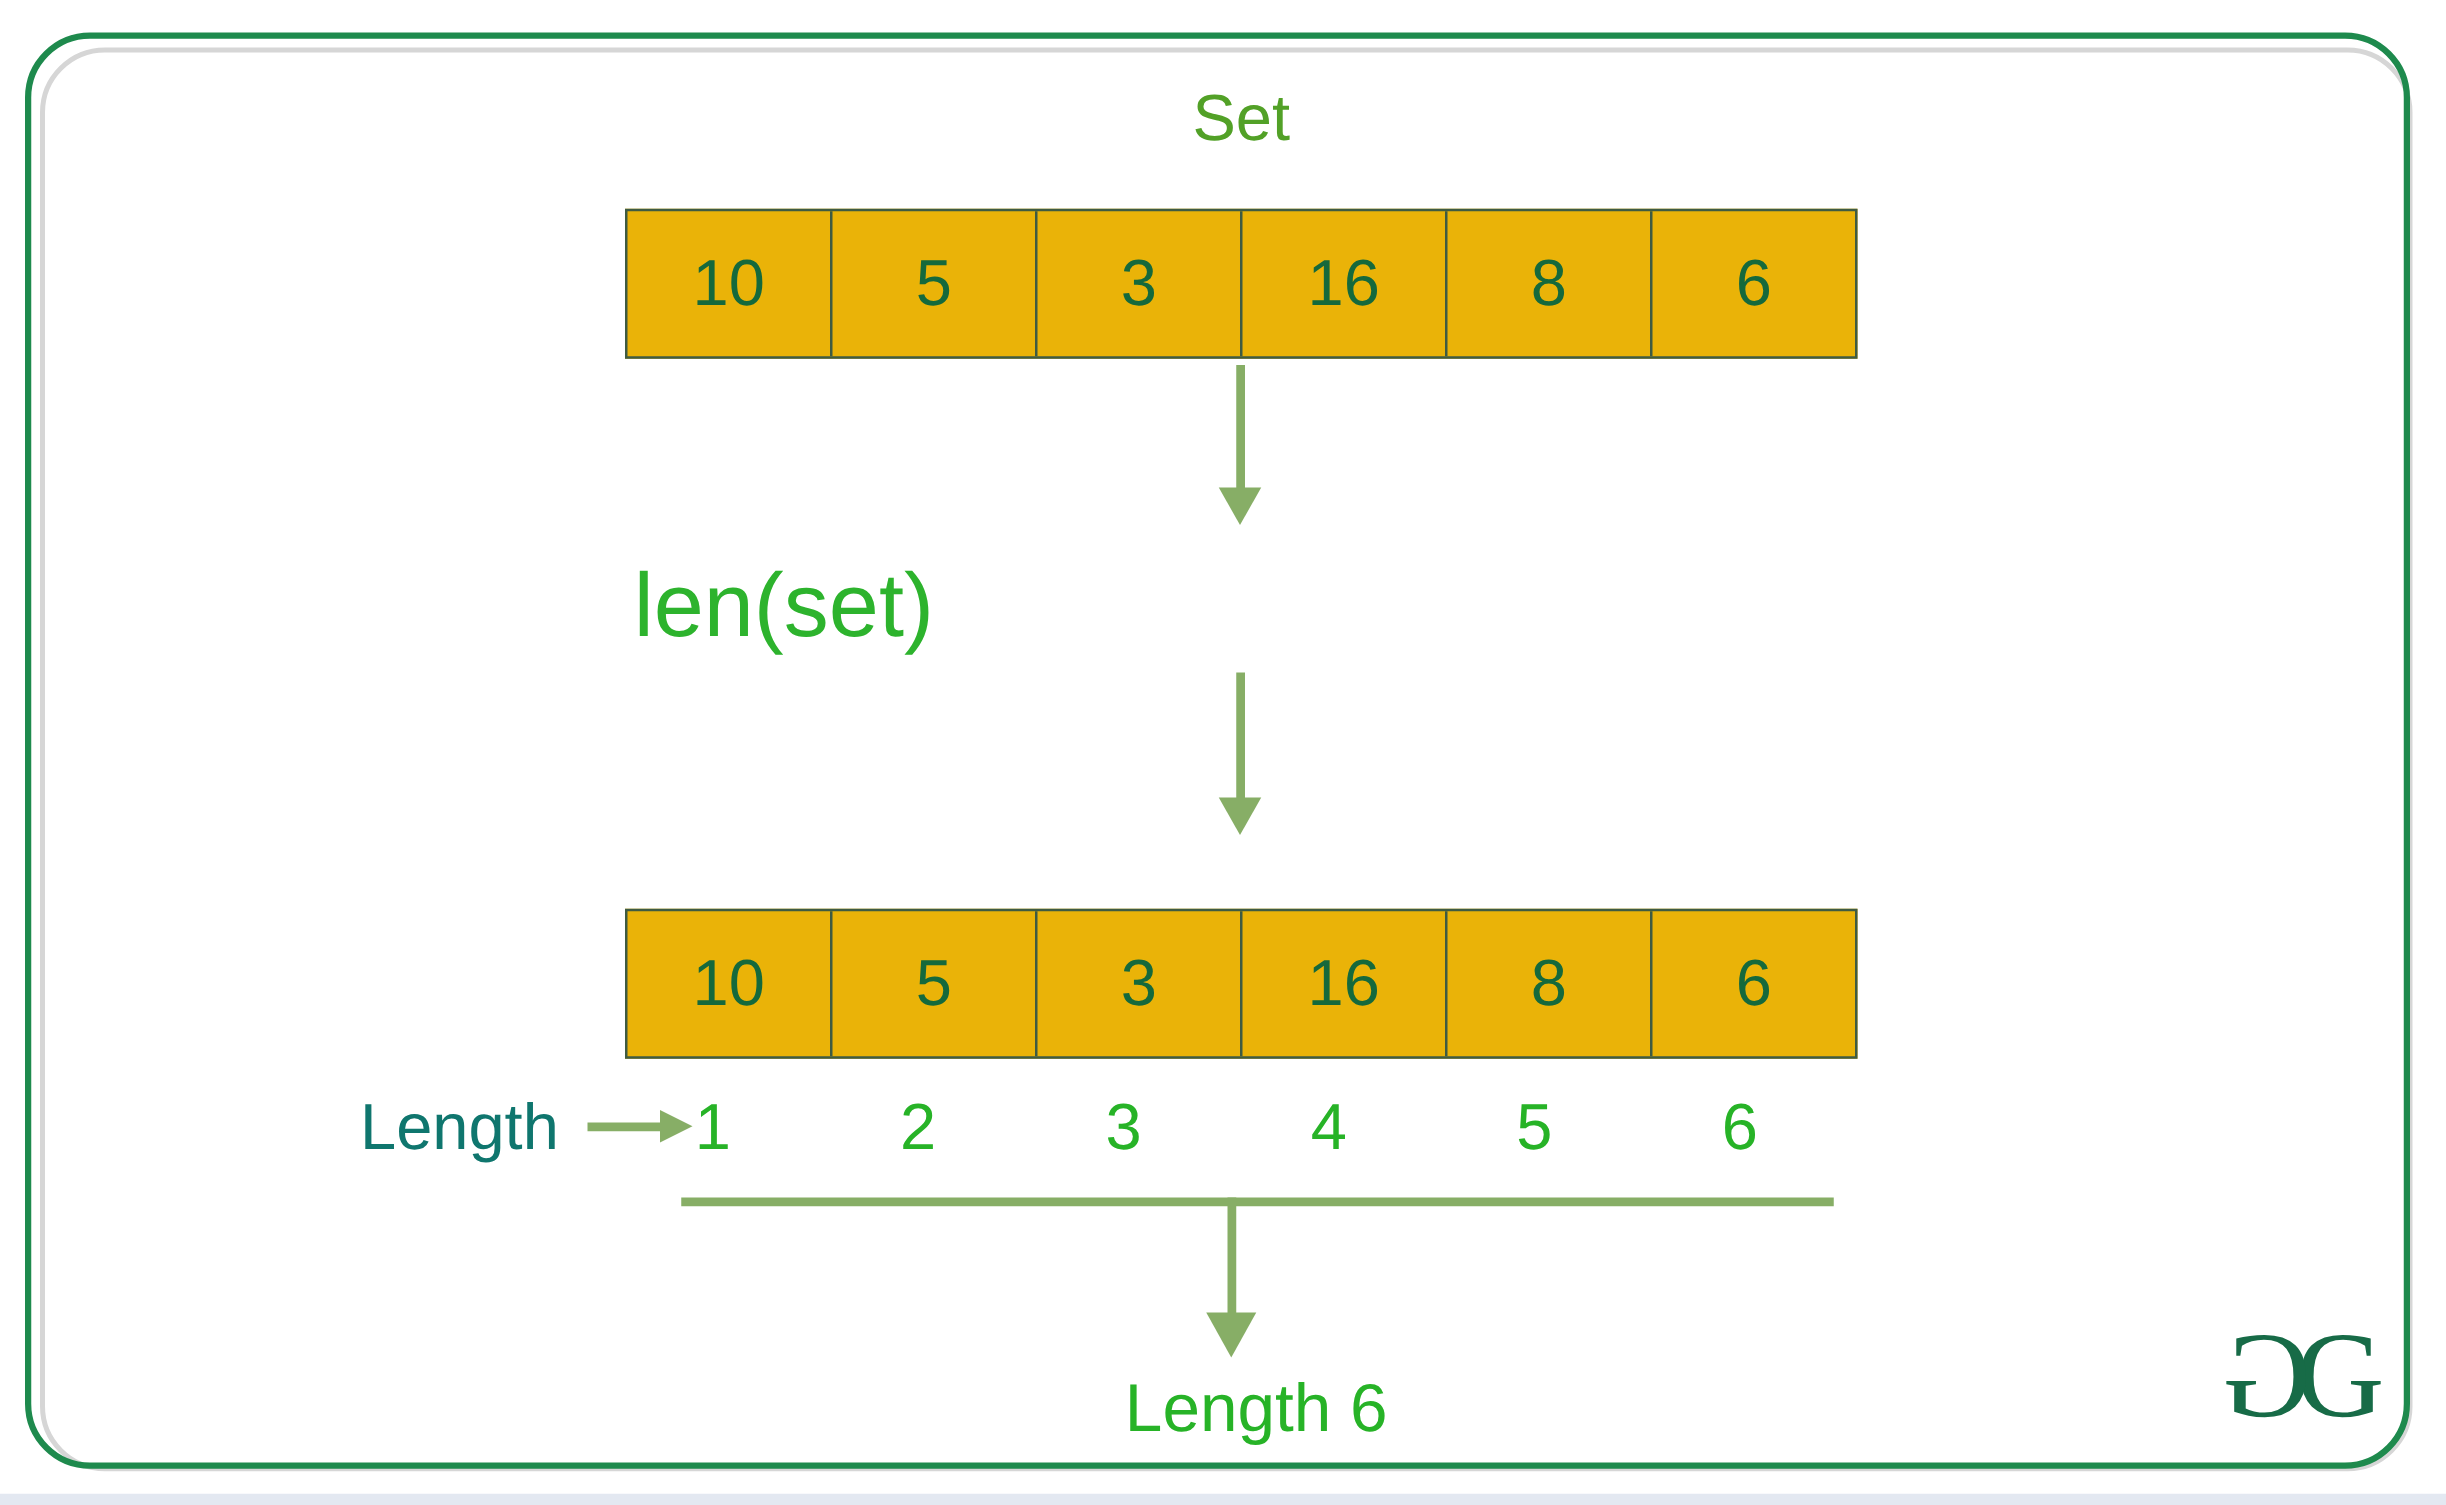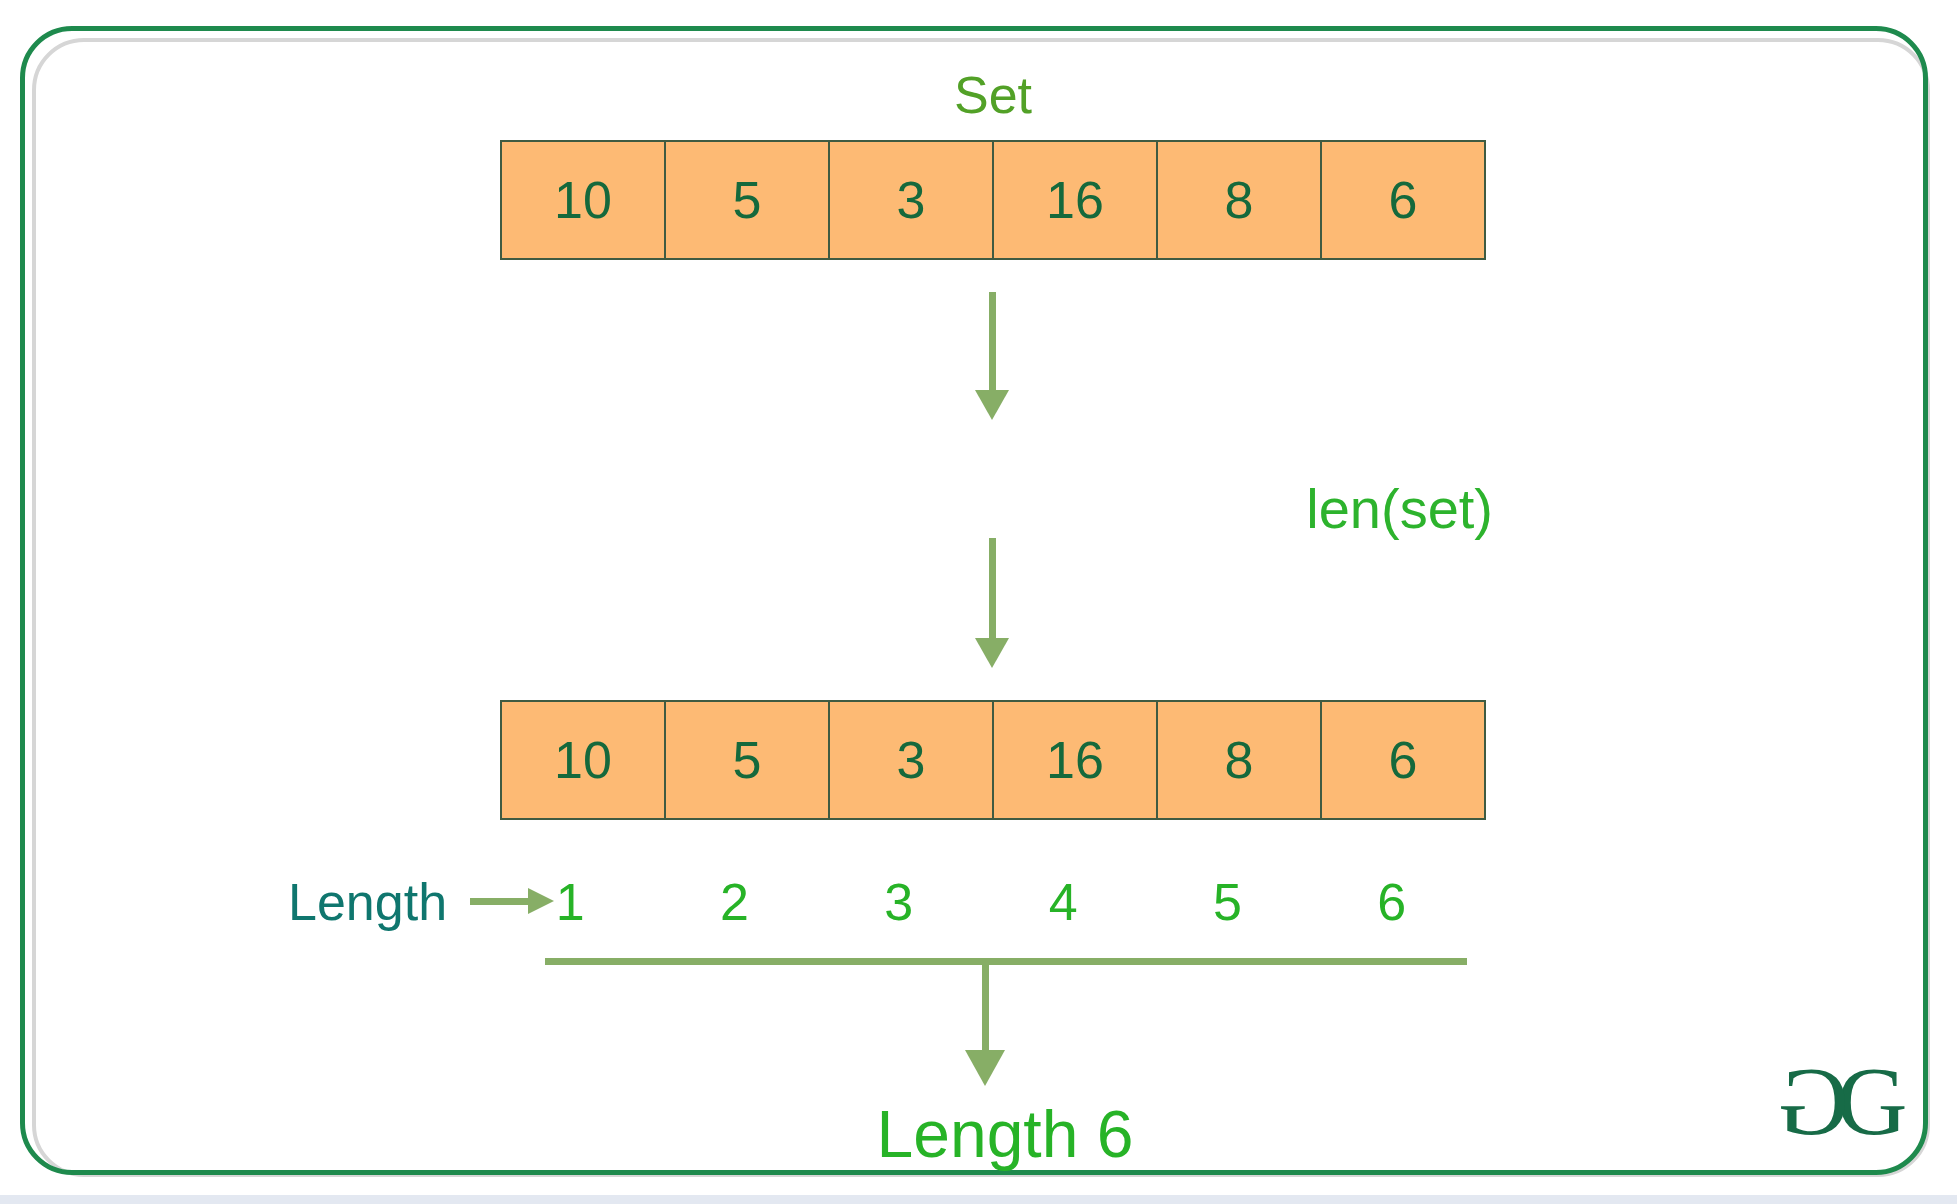--- a/index.html
+++ b/index.html
@@ -45,42 +45,42 @@
     left: 500px; top: 65px;
     width: 986px;
     text-align: center;
     font-size: 52px;
     color: #52a127;
   }
   .function-label {
     position: absolute;
     left: 507px; top: 444px;
     width: 986px;
-    text-align: right;
-    font-size: 56px;
+    text-align: left;
+    font-size: 72px;
     color: #2db32d;
-    margin-top: 32px;
   }
   .result-label {
     position: absolute;
     left: 512px; top: 1096px;
     width: 986px;
     text-align: center;
-    font-size: 66px;
+    font-size: 54px;
     color: #27b327;
   }
 
   
   .set-table {
     position: absolute;
     left: 500px;
     display: flex;
     border: 2px solid #3f5b42;
-    background: #fdba74;
+    background: #eab308;
     box-sizing: content-box;
+    margin-top: 27px;
   }
   .set-table.top { top: 140px; }
   .set-table.bottom { top: 700px; }
   .set-cell {
     width: 162px;
     height: 116px;
     border-right: 2px solid #3f5b42;
     display: flex;
     align-items: center;
     justify-content: center;

